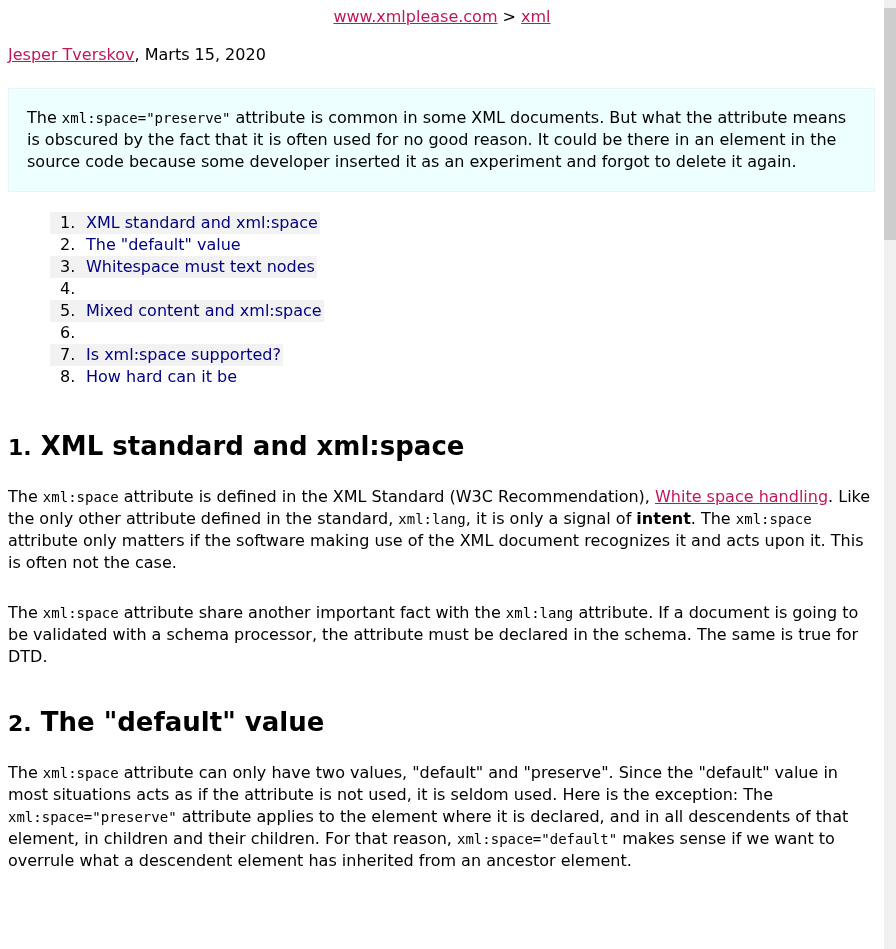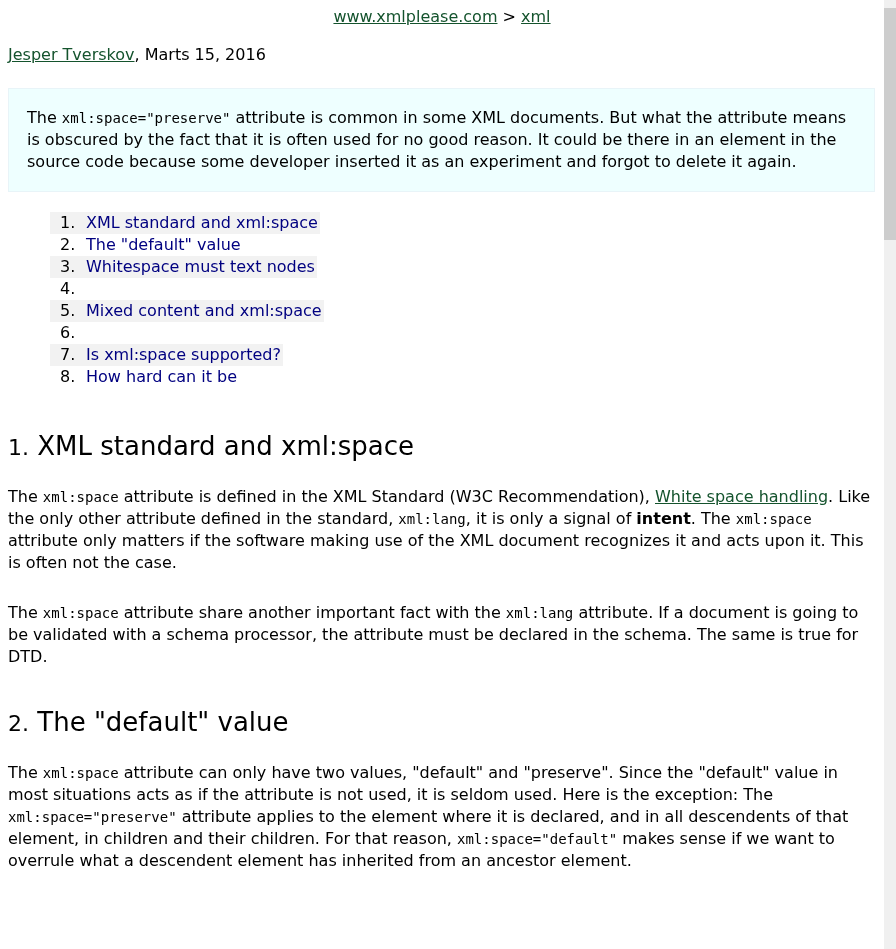--- a/index.html
+++ b/index.html
@@ -13,21 +13,21 @@
       font-size: 16px;
       color: #000000;
       position: relative;
     }
     .page {
       position: absolute;
       left: 0; top: 0;
       width: 884px;
       padding: 0 8px;
     }
-    a { color: #14532d; text-decoration: underline; }
+    a { color: #be185d; text-decoration: underline; }
     code {
       font-family: "DejaVu Sans Mono", monospace;
       font-size: 14px;
     }
     .breadcrumb {
       text-align: center;
       line-height: 22px;
       margin-top: 6px;
       height: 22px;
     }
@@ -63,21 +63,21 @@
     .toc .toc-row {
       display: inline-flex;
       padding-left: 10px;
       padding-right: 2px;
     }
     .toc li.odd .toc-row { background: #f2f2f2; }
     .toc .num { color: #000000; width: 26px; text-align: left; }
     .toc a { color: #000080; text-decoration: none; }
     h2 {
       font-size: 26px;
-      font-weight: normal;
+      font-weight: bold;
       margin: 0;
       line-height: 32px;
     }
     h2 .h2num { font-size: 22px; }
     .sec1 { margin-top: 42px; }
     .sec2 { margin-top: 38px; }
     p {
       margin: 0;
       line-height: 22px;
     }
@@ -101,21 +101,21 @@
 </head>
 <body>
 
 <div class="page">
 
   <div class="breadcrumb">
     <a href="#">www.xmlplease.com</a><span> &gt; </span><a href="#">xml</a>
   </div>
 
   <div class="byline">
-    <a href="#">Jesper Tverskov</a><span>, Marts 15, 2016</span>
+    <a href="#">Jesper Tverskov</a><span>, Marts 15, 2020</span>
   </div>
 
 
   <div class="intro">
     <span>The </span><code>xml:space="preserve"</code><span> attribute is common in some XML documents. But what the attribute means is obscured by the fact that it is often used for no good reason. It could be there in an element in the source code because some developer inserted it as an experiment and forgot to delete it again.</span>
   </div>
 
   <ol class="toc">
     <li class="odd">
         <span class="toc-row">

